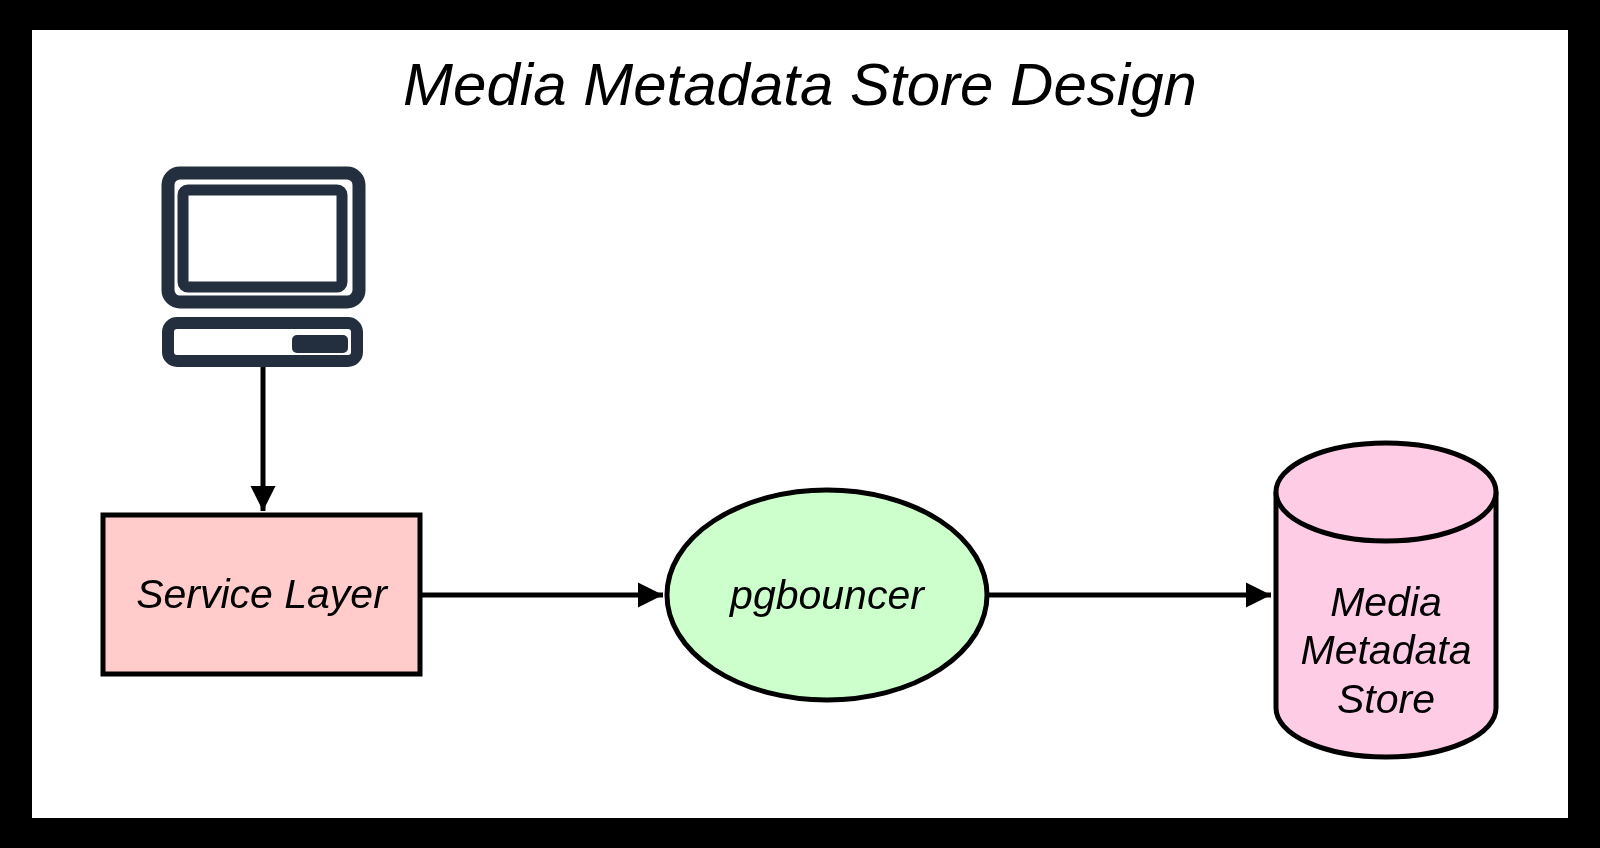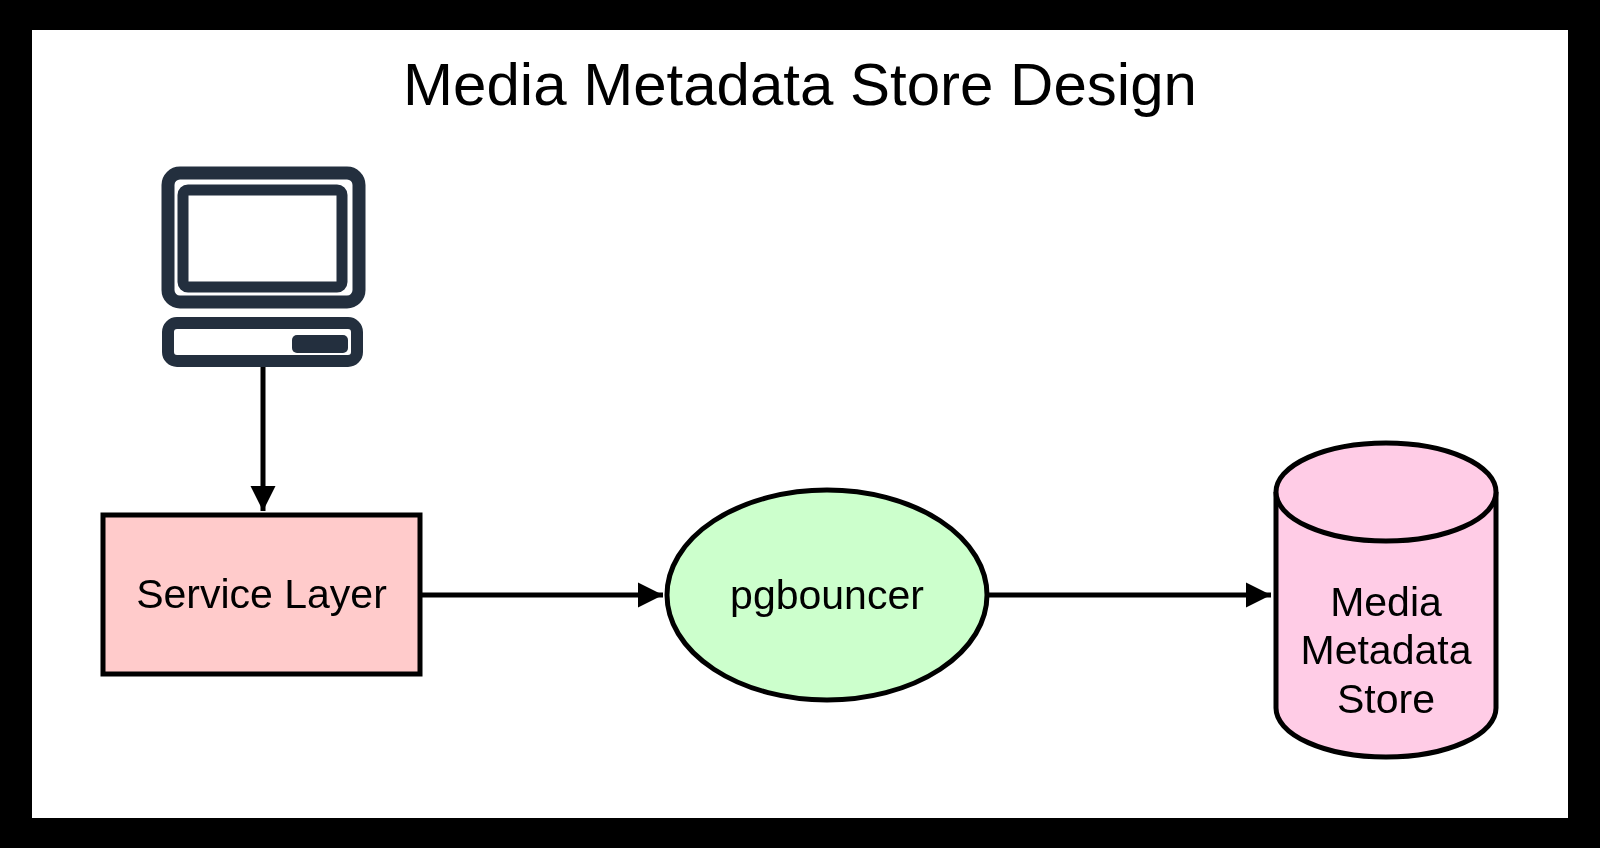--- a/index.html
+++ b/index.html
@@ -9,20 +9,21 @@
     height: 848px;
     background: #000000;
     font-family: "Liberation Sans", sans-serif;
     overflow: hidden;
   }
   .frame {
     position: relative;
     width: 1600px;
     height: 848px;
     background: #000000;
+    font-style: italic;
   }
   .canvas {
     position: absolute;
     left: 32px;
     top: 30px;
     width: 1536px;
     height: 788px;
     background: #ffffff;
   }
   .diagram-layer {

